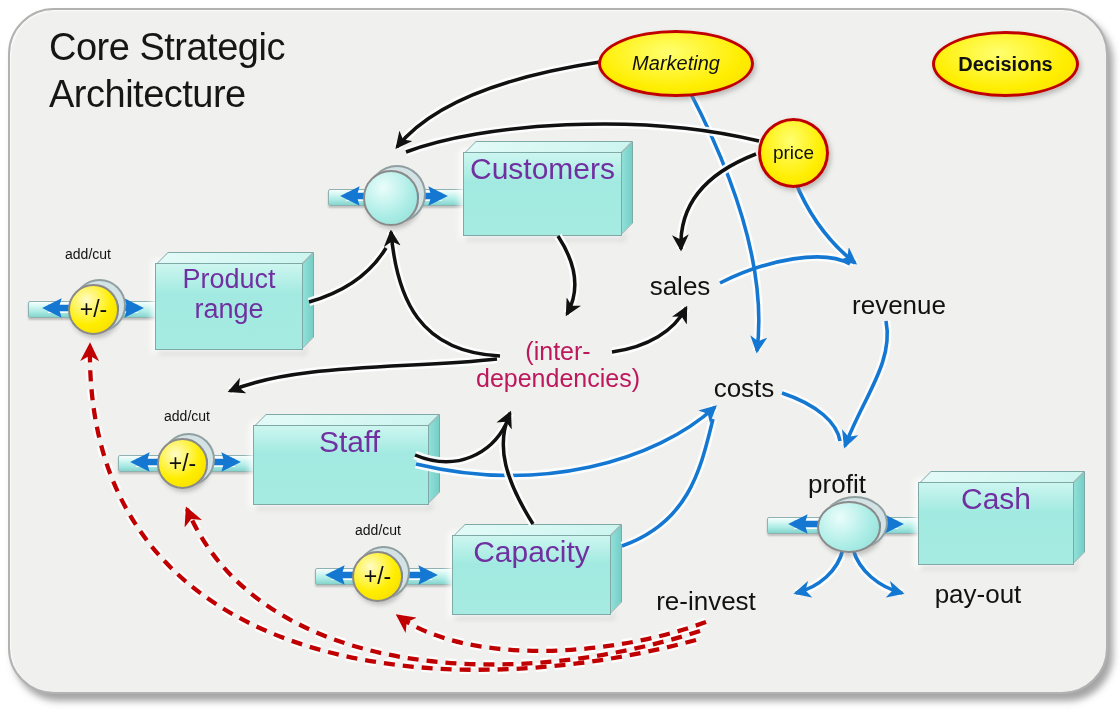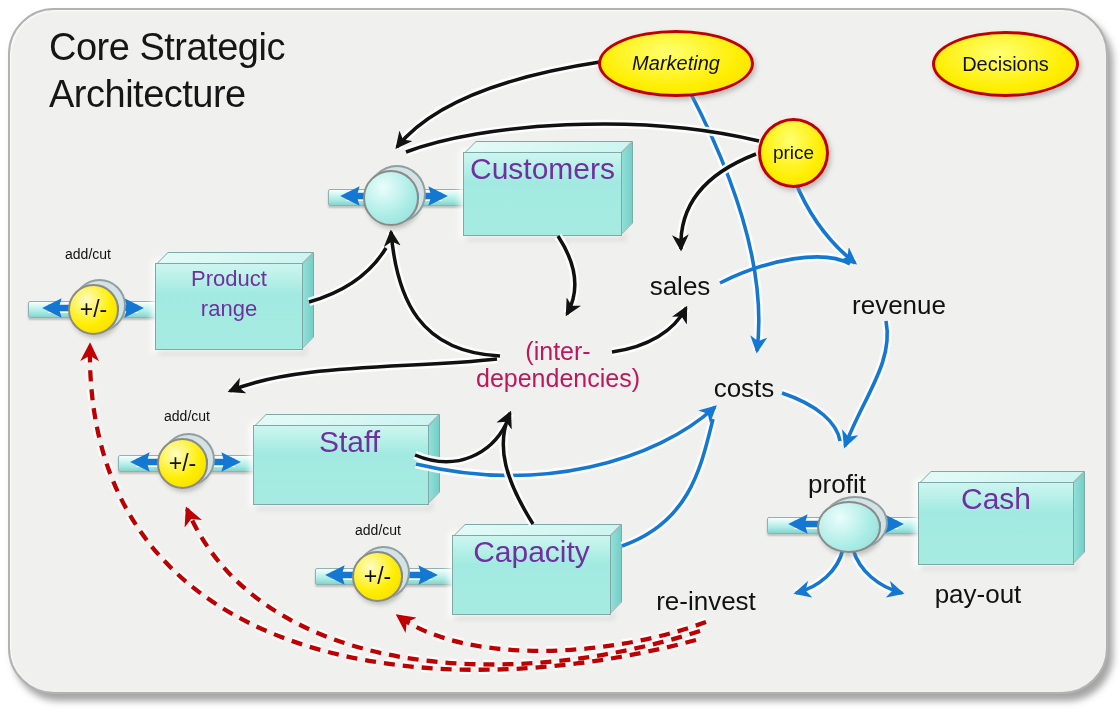--- a/index.html
+++ b/index.html
@@ -48,21 +48,21 @@
 
 <div class="stage">
   <div class="panel abs"></div>
 
   <div class="abs title">Core Strategic
 Architecture</div>
 
   <div class="abs stock" style="left:463px;top:152px;width:157px;height:82px;">
     <span>Customers</span>
   </div>
-  <div class="abs stock" style="left:155px;top:263px;width:146px;height:85px;font-size:22px;line-height:30px;">
+  <div class="abs stock" style="left:155px;top:263px;width:146px;height:85px;font-size:27px;line-height:30px;">
     <span style="width:110px;">Product range</span>
   </div>
   <div class="abs stock" style="left:253px;top:425px;width:157px;height:78px;padding-left:17px;">
     <span>Staff</span>
   </div>
   <div class="abs stock" style="left:452px;top:535px;width:157px;height:78px;">
     <span>Capacity</span>
   </div>
   <div class="abs stock" style="left:918px;top:482px;width:154px;height:81px;">
     <span>Cash</span>
@@ -191,21 +191,21 @@
     <span>+/-</span>
   </div>
   <div class="abs valve yellow" style="left:352px;top:551px;width:47px;height:47px;">
     <span>+/-</span>
   </div>
   <div class="abs valve cyan" style="left:817px;top:501px;width:60px;height:48px;"></div>
 
   <div class="abs bubble" style="left:598px;top:30px;width:150px;height:61px;font-style:italic;">
     <span>Marketing</span>
   </div>
-  <div class="abs bubble" style="left:932px;top:31px;width:141px;height:60px;">
+  <div class="abs bubble" style="left:932px;top:31px;width:141px;height:60px;font-weight:bold;">
     <span>Decisions</span>
   </div>
   <div class="abs bubble" style="left:758px;top:118px;width:65px;height:64px;font-size:19px;">
     <span>price</span>
   </div>
 
   <div class="abs lbl small" style="left:43px;top:246px;width:90px;">add/cut</div>
   <div class="abs lbl small" style="left:142px;top:408px;width:90px;">add/cut</div>
   <div class="abs lbl small" style="left:333px;top:522px;width:90px;">add/cut</div>
 

